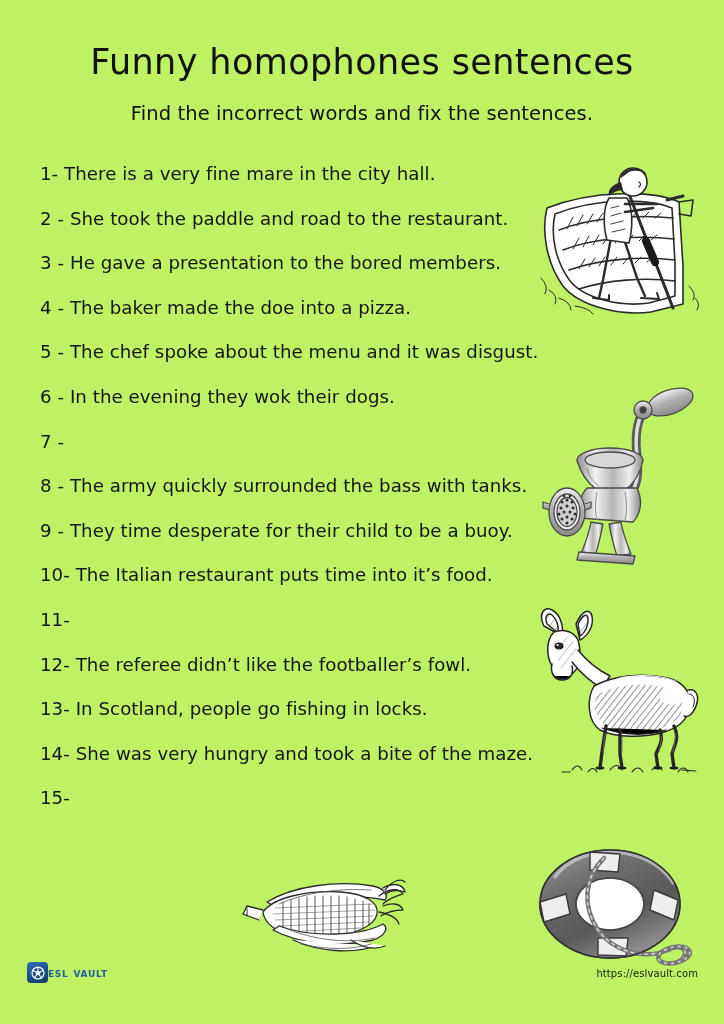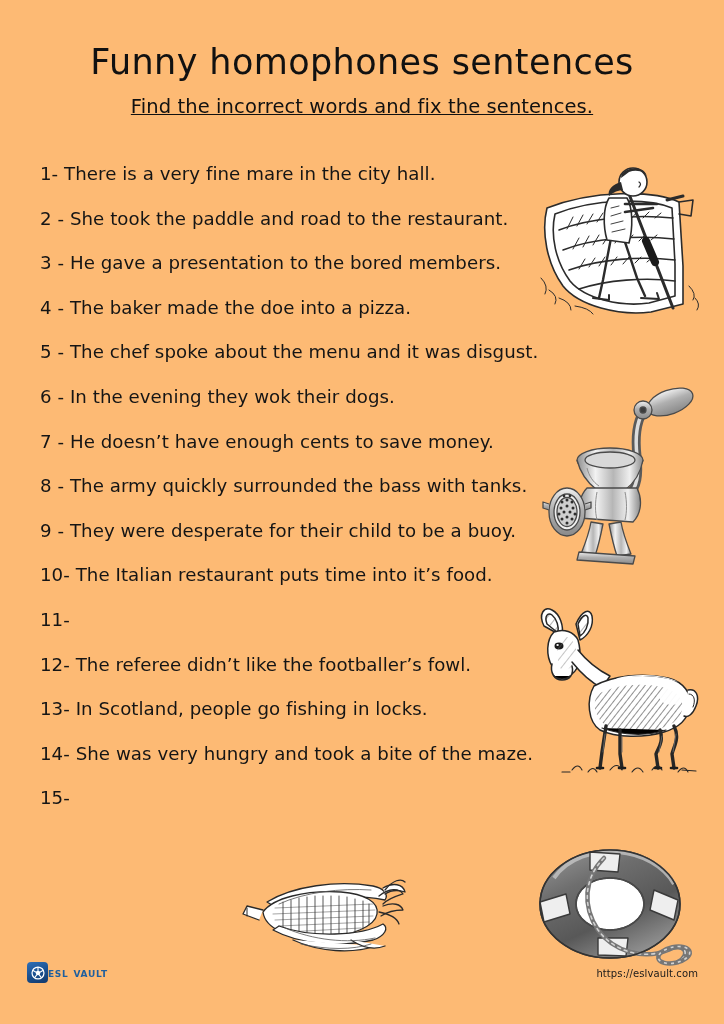--- a/index.html
+++ b/index.html
@@ -12,21 +12,21 @@
     height: 1024px;
     position: relative;
     overflow: hidden;
     font-family: "DejaVu Sans", "Liberation Sans", sans-serif;
     color: #1a1a1a;
   }
 
   .page {
     position: absolute;
     inset: 0;
-    background: #fdba74;
+    background: #bef264;
   }
 
   
   .header {
     position: absolute;
     top: 42px;
     left: 0;
     width: 724px;
     text-align: center;
   }
@@ -34,24 +34,23 @@
     font-size: 35px;
     font-weight: 400;
     letter-spacing: 0.4px;
     line-height: 1.15;
     margin: 0;
     color: #111111;
   }
   .subtitle {
     font-size: 19.5px;
     font-weight: 400;
-    margin: 13px 0 0 0;
+    margin: 20px 0 0 0;
     letter-spacing: 0.1px;
     color: #111111;
-    text-decoration: underline;
   }
 
   
   .sentences {
     position: absolute;
     top: 163px;
     left: 40px;
     width: 500px;
   }
   .sentence-row {
@@ -152,29 +151,28 @@
     <div class="sentence-row">
       <span class="sentence-num">5 - </span>
       <span class="sentence-text">The chef spoke about the menu and it was disgust.</span>
     </div>
     <div class="sentence-row">
       <span class="sentence-num">6 - </span>
       <span class="sentence-text">In the evening they wok their dogs.</span>
     </div>
     <div class="sentence-row">
       <span class="sentence-num">7 - </span>
-      <span class="sentence-text">He doesn’t have enough cents to save money.</span>
     </div>
     <div class="sentence-row">
       <span class="sentence-num">8 - </span>
       <span class="sentence-text">The army quickly surrounded the bass with tanks.</span>
     </div>
     <div class="sentence-row">
       <span class="sentence-num">9 - </span>
-      <span class="sentence-text">They were desperate for their child to be a buoy.</span>
+      <span class="sentence-text">They time desperate for their child to be a buoy.</span>
     </div>
     <div class="sentence-row">
       <span class="sentence-num">10- </span>
       <span class="sentence-text">The Italian restaurant puts time into it’s food.</span>
     </div>
     <div class="sentence-row">
       <span class="sentence-num">11- </span>
     </div>
     <div class="sentence-row">
       <span class="sentence-num">12- </span>

